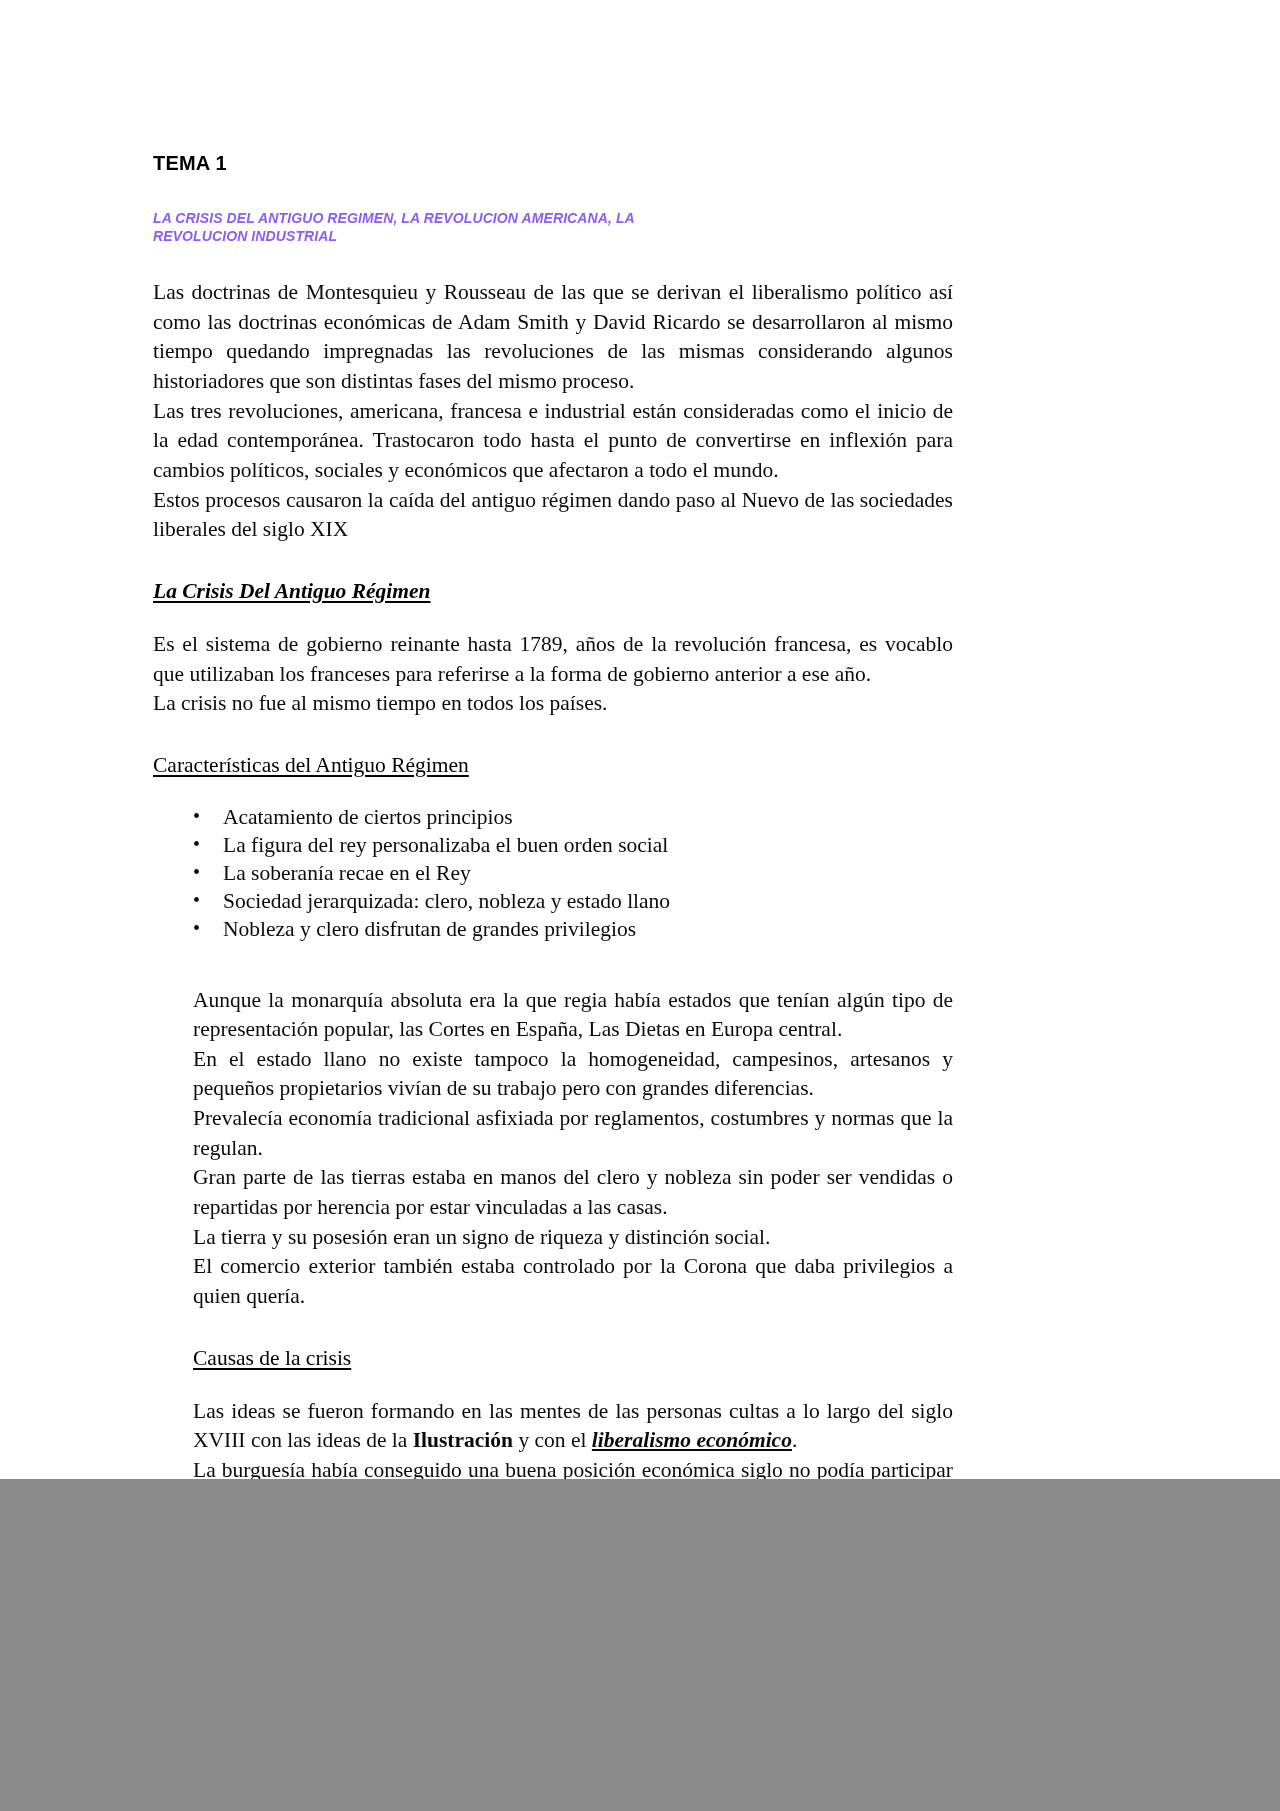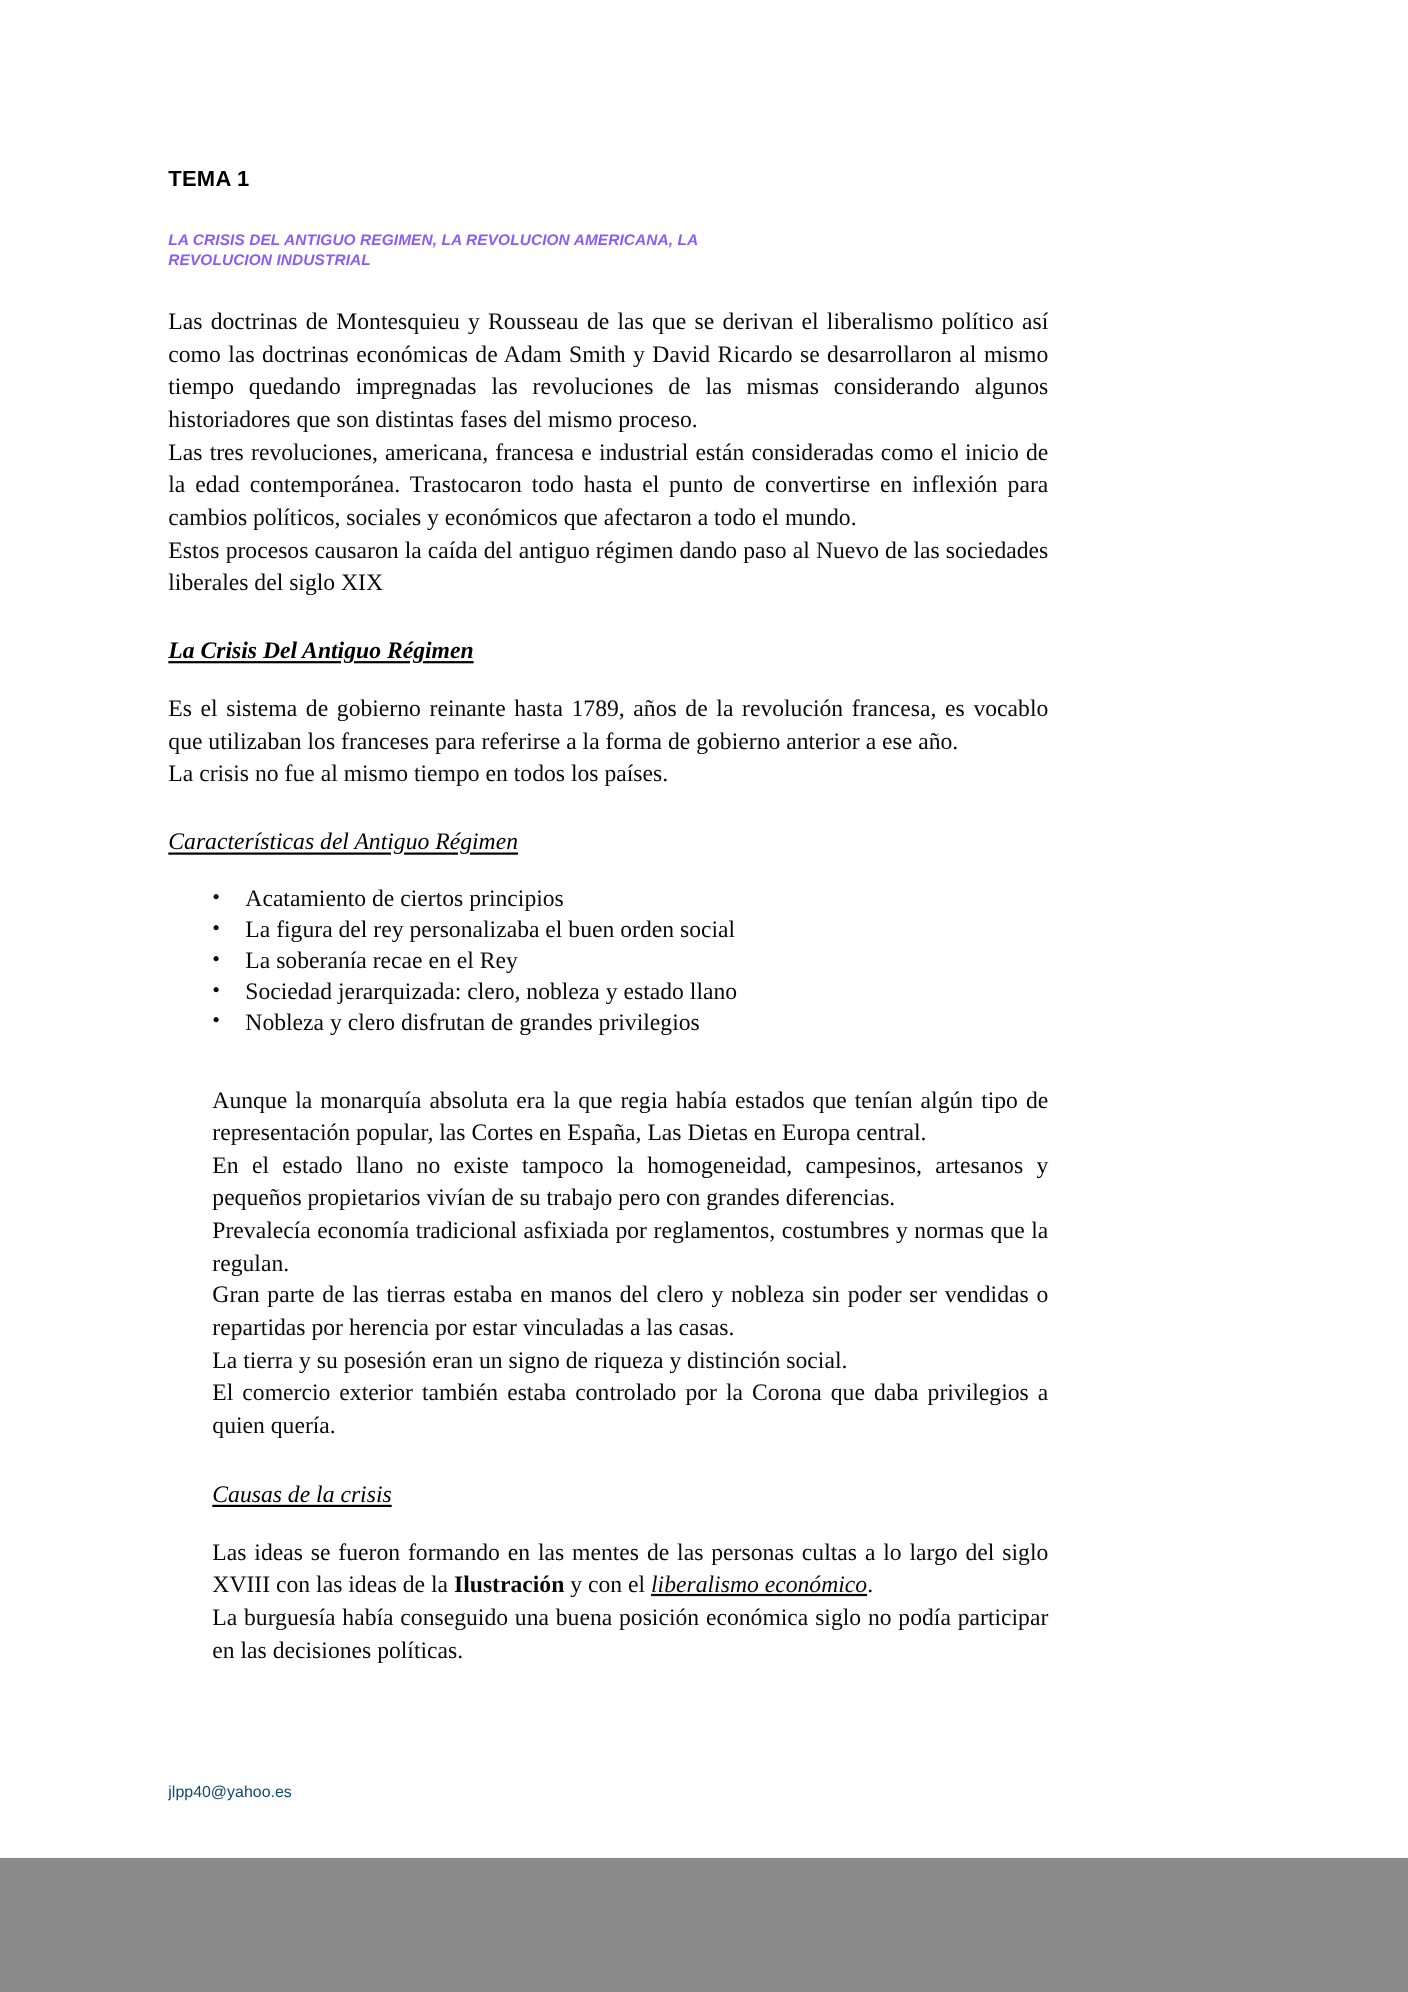--- a/index.html
+++ b/index.html
@@ -4,21 +4,21 @@
 <title>TEMA 1</title>
 <style>
   html, body {
     margin: 0;
     padding: 0;
     background: #8a8a8a;
   }
   .page {
     position: relative;
     width: 1280px;
-    height: 1689px;
+    height: 1479px;
     margin: 0 auto;
     background: #ffffff;
     box-sizing: border-box;
     overflow: hidden;
   }
   .content {
     position: absolute;
     left: 153px;
     top: 152px;
     width: 800px;
@@ -74,21 +74,20 @@
     color: #000;
     text-decoration: underline;
     text-underline-offset: 3px;
     display: inline-block;
     margin: 0;
     text-align: center;
   }
   .head-ital {
     font-family: "Liberation Serif", "DejaVu Serif", serif;
     font-weight: normal;
-    font-style: italic;
     font-size: 21.5px;
     color: #000;
     text-decoration: underline;
     text-underline-offset: 3px;
     display: inline-block;
     margin: 0;
   }
 
   
   .bullets {
@@ -111,21 +110,21 @@
     top: -1px;
     font-size: 20px;
     line-height: 1.30;
   }
 
   
   .indent-block { padding-left: 40px; }
 
   
   .b   { font-weight: bold; }
-  .biu { font-weight: normal; font-style: italic; text-decoration: underline; text-underline-offset: 2px; }
+  .biu { font-weight: bold; font-style: italic; text-decoration: underline; text-underline-offset: 2px; }
 
   
   .footer-email {
     position: absolute;
     left: 153px;
     top: 1622px;
     font-family: "Liberation Sans", sans-serif;
     font-size: 14.5px;
     color: #0c4a6e;
   }

